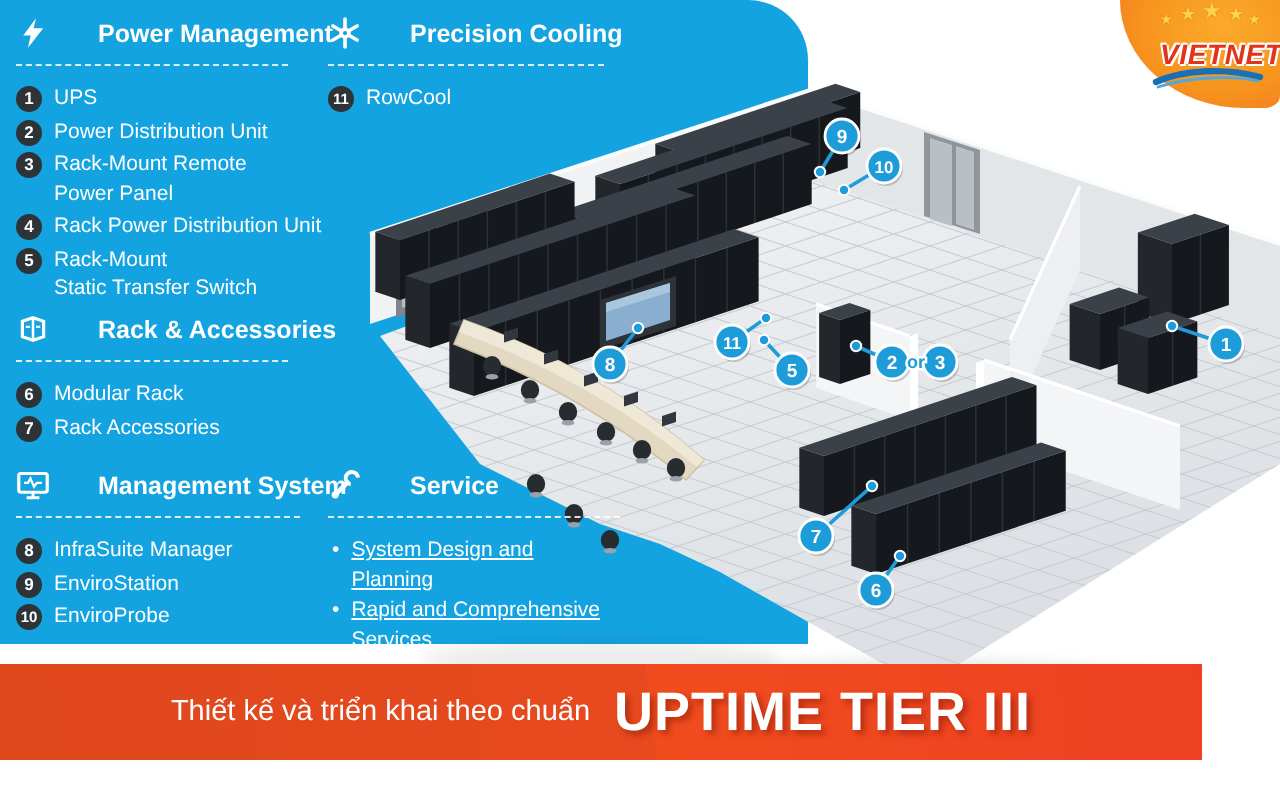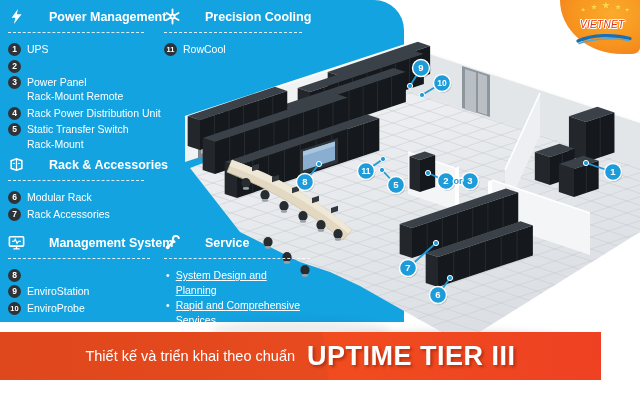--- a/index.html
+++ b/index.html
@@ -31,21 +31,21 @@
     background:linear-gradient(83deg,#df471c 0%,#e74a1e 54%,#f14c1e 54.3%,#ee4123 100%);
     display:flex;align-items:center;justify-content:center;color:#fff;}
   #banner .pre{font-size:14.5px;margin-right:12px;}
   #banner .big{font-size:27px;font-weight:bold;letter-spacing:.5px;
     text-shadow:2px 2px 3px rgba(130,25,5,.55);}
   
   #logo{position:absolute;right:0;top:0;width:80px;height:54px;
     background:radial-gradient(ellipse at 65% 25%,#fbaa2c 0%,#f7941e 55%,#f1761f 100%);
     border-bottom-left-radius:62px 54px;border-bottom-right-radius:8px 6px;}
   #logo .star{position:absolute;color:#ffd44d;text-shadow:0 0 1px #d97c08;}
-  #logo .vn{position:absolute;left:20px;top:19px;font-size:10px;font-weight:normal;font-style:italic;
+  #logo .vn{position:absolute;left:20px;top:19px;font-size:14px;font-weight:bold;font-style:italic;
     color:#e2331b;letter-spacing:.3px;
     text-shadow:-1px 0 #fff,1px 0 #fff,0 -1px #fff,0 1px #fff,1px 1px #fff,-1px -1px #fff;}
   #logo svg.swoosh{position:absolute;left:16px;top:32px;width:56px;height:15px;}
 </style>
 </head>
 <body>
 
 <div id="stage">
 
   <div id="panel"></div>
@@ -347,39 +347,42 @@
         <div class="sec-div" style="width: 136px;"></div>
         <div class="sec-items">
           <div class="l-item">
             <span class="badge">1</span>
             <div class="l-lines">
               <span>UPS</span>
             </div>
           </div>
           <div class="l-item">
             <span class="badge">2</span>
+            <div class="l-lines">
+              <span>Power Distribution Unit</span>
+            </div>
           </div>
           <div class="l-item">
             <span class="badge">3</span>
             <div class="l-lines">
+              <span>Rack-Mount Remote</span>
               <span>Power Panel</span>
-              <span>Rack-Mount Remote</span>
             </div>
           </div>
           <div class="l-item">
             <span class="badge">4</span>
             <div class="l-lines">
               <span>Rack Power Distribution Unit</span>
             </div>
           </div>
           <div class="l-item">
             <span class="badge">5</span>
             <div class="l-lines">
+              <span>Rack-Mount</span>
               <span>Static Transfer Switch</span>
-              <span>Rack-Mount</span>
             </div>
           </div>
         </div>
       </div>
       <div class="sec" style="left: 8px; top: 156px;">
         <div class="sec-head">
           <span class="ico">
             <svg viewBox="0 0 16 16">
               <path d="M3 4.4 8 2.7l5 1.7v7.2l-5 1.7-5-1.7z" fill="none" stroke="#fff" stroke-width="1.5"></path>
               <path d="M8 2.7v11" stroke="#fff" stroke-width="1.2"></path>
@@ -412,20 +415,23 @@
               <path d="M3.8 7h1.8l1.2-2 1.7 3.8L9.8 7h2.4" fill="none" stroke="#fff" stroke-width="1.1"></path>
               <path d="M8 11.4v2.1M5 14h6" stroke="#fff" stroke-width="1.4"></path>
             </svg>
           </span>
           <span class="sec-title">Management System</span>
         </div>
         <div class="sec-div" style="width: 142px;"></div>
         <div class="sec-items">
           <div class="l-item">
             <span class="badge">8</span>
+            <div class="l-lines">
+              <span>InfraSuite Manager</span>
+            </div>
           </div>
           <div class="l-item">
             <span class="badge">9</span>
             <div class="l-lines">
               <span>EnviroStation</span>
             </div>
           </div>
           <div class="l-item">
             <span class="badge" style="font-size: 7.5px;">10</span>
             <div class="l-lines">

